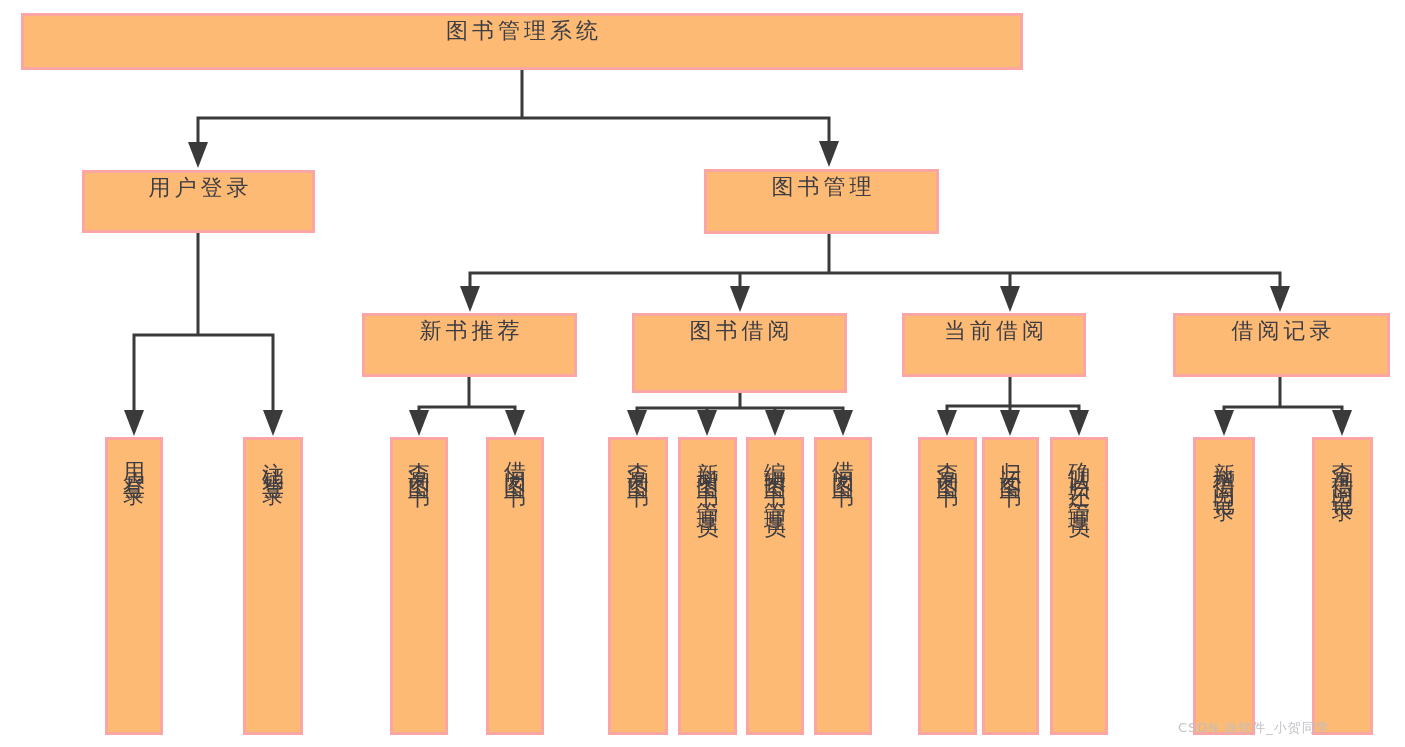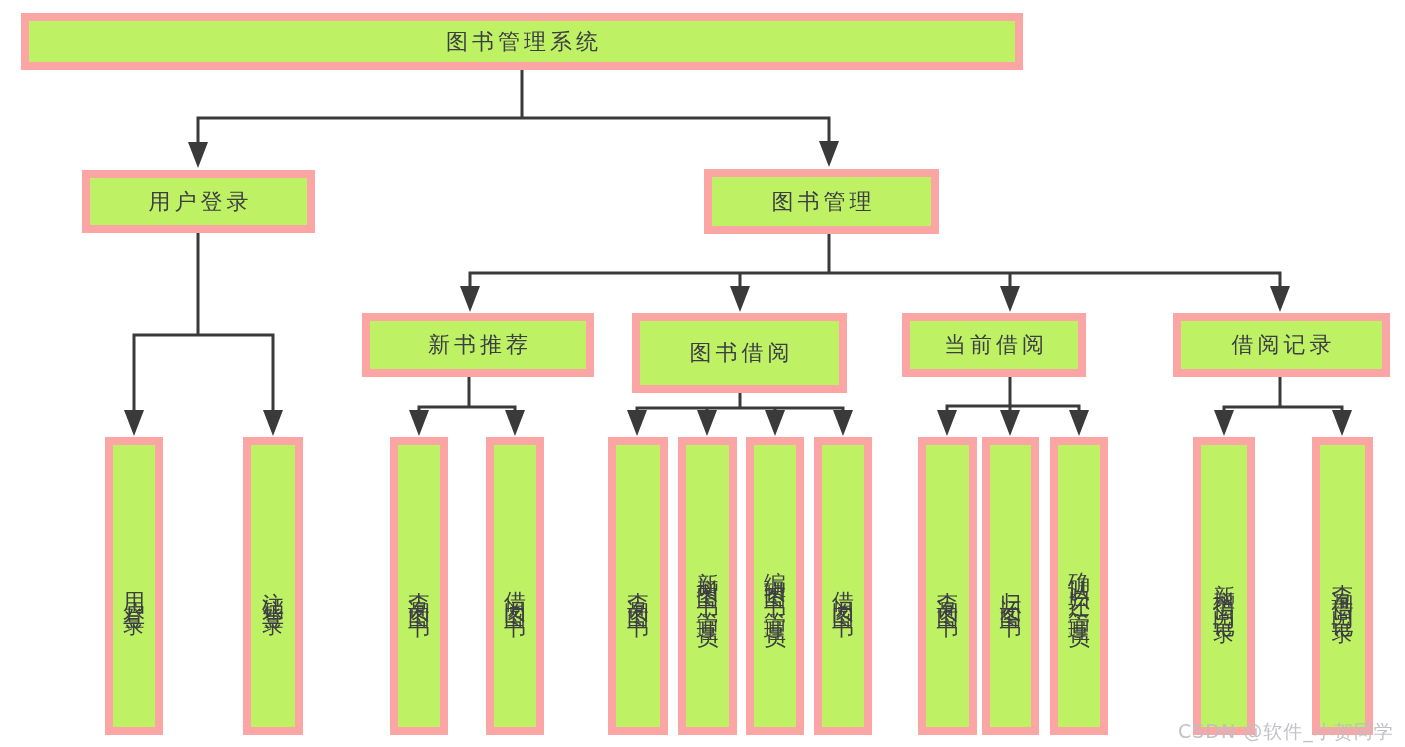--- a/index.html
+++ b/index.html
@@ -2,34 +2,34 @@
 <html><head>
 <meta charset="utf-8">
 <style>
   html,body { margin:0; padding:0; background:#ffffff; }
   .stage {
     position:relative; width:1405px; height:747px; background:#ffffff;
     font-family:"DejaVu Sans","Liberation Sans",sans-serif; overflow:hidden;
   }
   .wires { position:absolute; left:0; top:0; z-index:1; }
   .node {
-    position:absolute; box-sizing:border-box; background:#bef264;
-    border:8px solid #fca5a5; color:#3d3d44; z-index:2;
-    display:flex; align-items:center; justify-content:center;
+    position:absolute; box-sizing:border-box; background:#fdba74;
+    border:3px solid #fca5a5; color:#3d3d44; z-index:2;
+    display:flex; align-items:flex-start; justify-content:center;
   }
   .hbox { font-size:22px; letter-spacing:4px; }
   .hbox .lbl { white-space:nowrap; transform:translateX(2px); }
   .vbox .lbl {
     writing-mode:vertical-rl; text-orientation:mixed;
     font-size:22px; line-height:1.1; letter-spacing:8px; white-space:nowrap;
     transform:translateY(4px);
   }
   .watermark {
     position:absolute; left:1178px; top:719px; z-index:3;
-    font-size:19px; letter-spacing:1px; color:rgba(190,190,196,0.95);
+    font-size:13px; letter-spacing:1px; color:rgba(190,190,196,0.95);
     white-space:nowrap;
   }
 </style>
 </head>
 <body>
 
 <div class="stage">
 
   <svg class="wires" width="1405" height="747" viewBox="0 0 1405 747">
     <g stroke="#3a3a3a" stroke-width="3" fill="none" stroke-linecap="square">
@@ -68,21 +68,21 @@
     <span class="lbl">图书管理系统</span>
   </div>
 
   <div class="node hbox" style="left:82px;top:170px;width:233px;height:63px">
     <span class="lbl">用户登录</span>
   </div>
   <div class="node hbox" style="left:704px;top:169px;width:235px;height:65px">
     <span class="lbl">图书管理</span>
   </div>
 
-  <div class="node hbox" style="left:362px;top:313px;width:232px;height:64px">
+  <div class="node hbox" style="left:362px;top:313px;width:215px;height:64px">
     <span class="lbl">新书推荐</span>
   </div>
   <div class="node hbox" style="left:632px;top:313px;width:215px;height:80px">
     <span class="lbl">图书借阅</span>
   </div>
   <div class="node hbox" style="left:902px;top:313px;width:184px;height:64px">
     <span class="lbl">当前借阅</span>
   </div>
   <div class="node hbox" style="left:1173px;top:313px;width:217px;height:64px">
     <span class="lbl">借阅记录</span>

